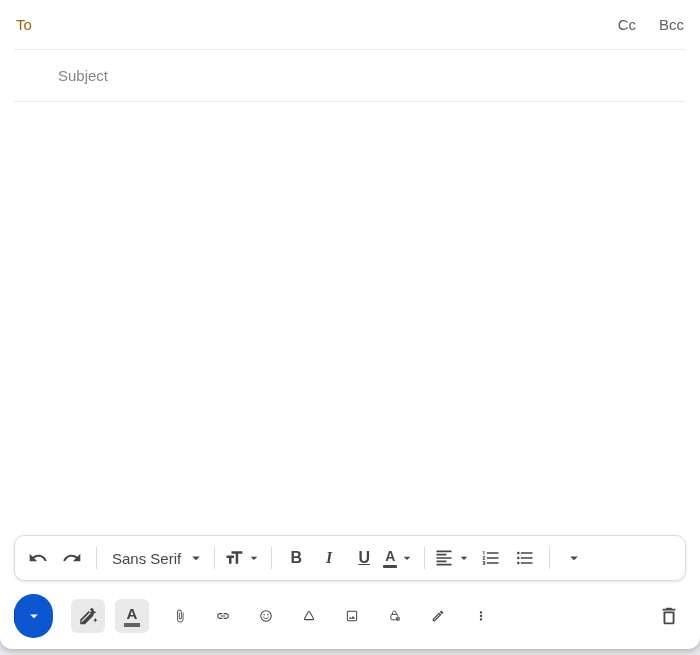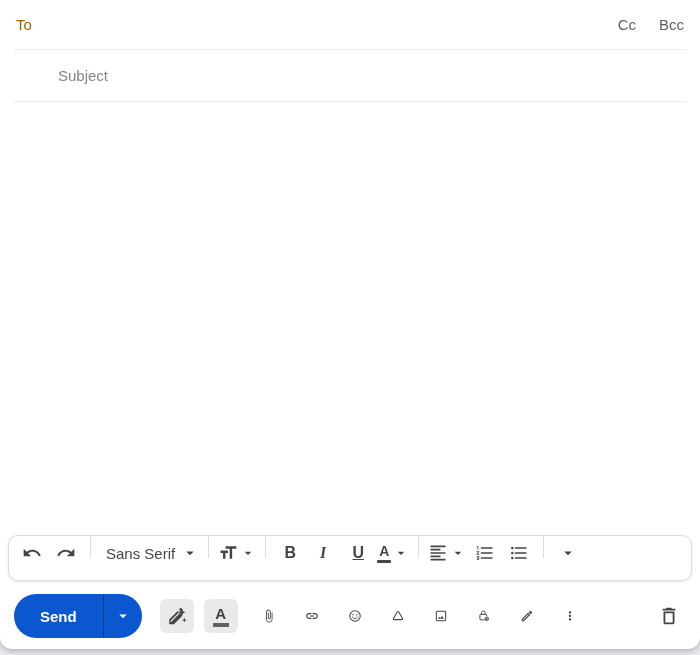--- a/index.html
+++ b/index.html
@@ -47,24 +47,24 @@
   .subject-input{
     flex:1;border:none;outline:none;background:transparent;
     font-size:15px;color:#1f1f1f;font-family:inherit;margin-left:40px;
   }
   .subject-input::placeholder{color:#80868B;opacity:1;}
   
   .body-area{flex:1;margin:0 16px;padding-top:10px;font-size:14px;color:#1f1f1f;outline:none;}
   
   .fmt-toolbar{
     flex:0 0 46px;height:46px;
-    margin:0 8px 8px;
+    margin:0 14px 8px;
     border:1px solid #DADCE0;border-radius:10px;
     box-shadow:0 1px 3px rgba(32,33,36,.12);
-    display:flex;
+    display:flex;align-items:center;
     padding:0 6px;box-sizing:border-box;
     background:#fff;
   }
   .fmt-btn{
     min-width:34px;height:34px;
     display:flex;align-items:center;justify-content:center;
     border-radius:4px;cursor:pointer;color:#444746;border:none;background:transparent;
     padding:0 2px;gap:2px;
   }
   .fmt-btn svg{display:block;}
@@ -199,21 +199,20 @@
     <div class="fmt-divider"></div>
     <button class="fmt-btn">
       <svg width="18" height="18" viewBox="0 0 24 24">
           <path fill="currentColor" d="M7 10l5 5 5-5z"></path>
         </svg>
     </button>
   </div>
 
   <div class="bottom-bar">
     <div class="send-split">
-      <button class="send-main">Send</button>
       <div class="send-sep"></div>
       <button class="send-arrow">
         <svg width="18" height="18" viewBox="0 0 24 24">
             <path fill="currentColor" d="M7 10l5 5 5-5z"></path>
           </svg>
       </button>
     </div>
 
     <div class="tool-group" style="gap:10px;">
       <button class="icon-btn active" style="width:34px;flex-basis:34px;">

